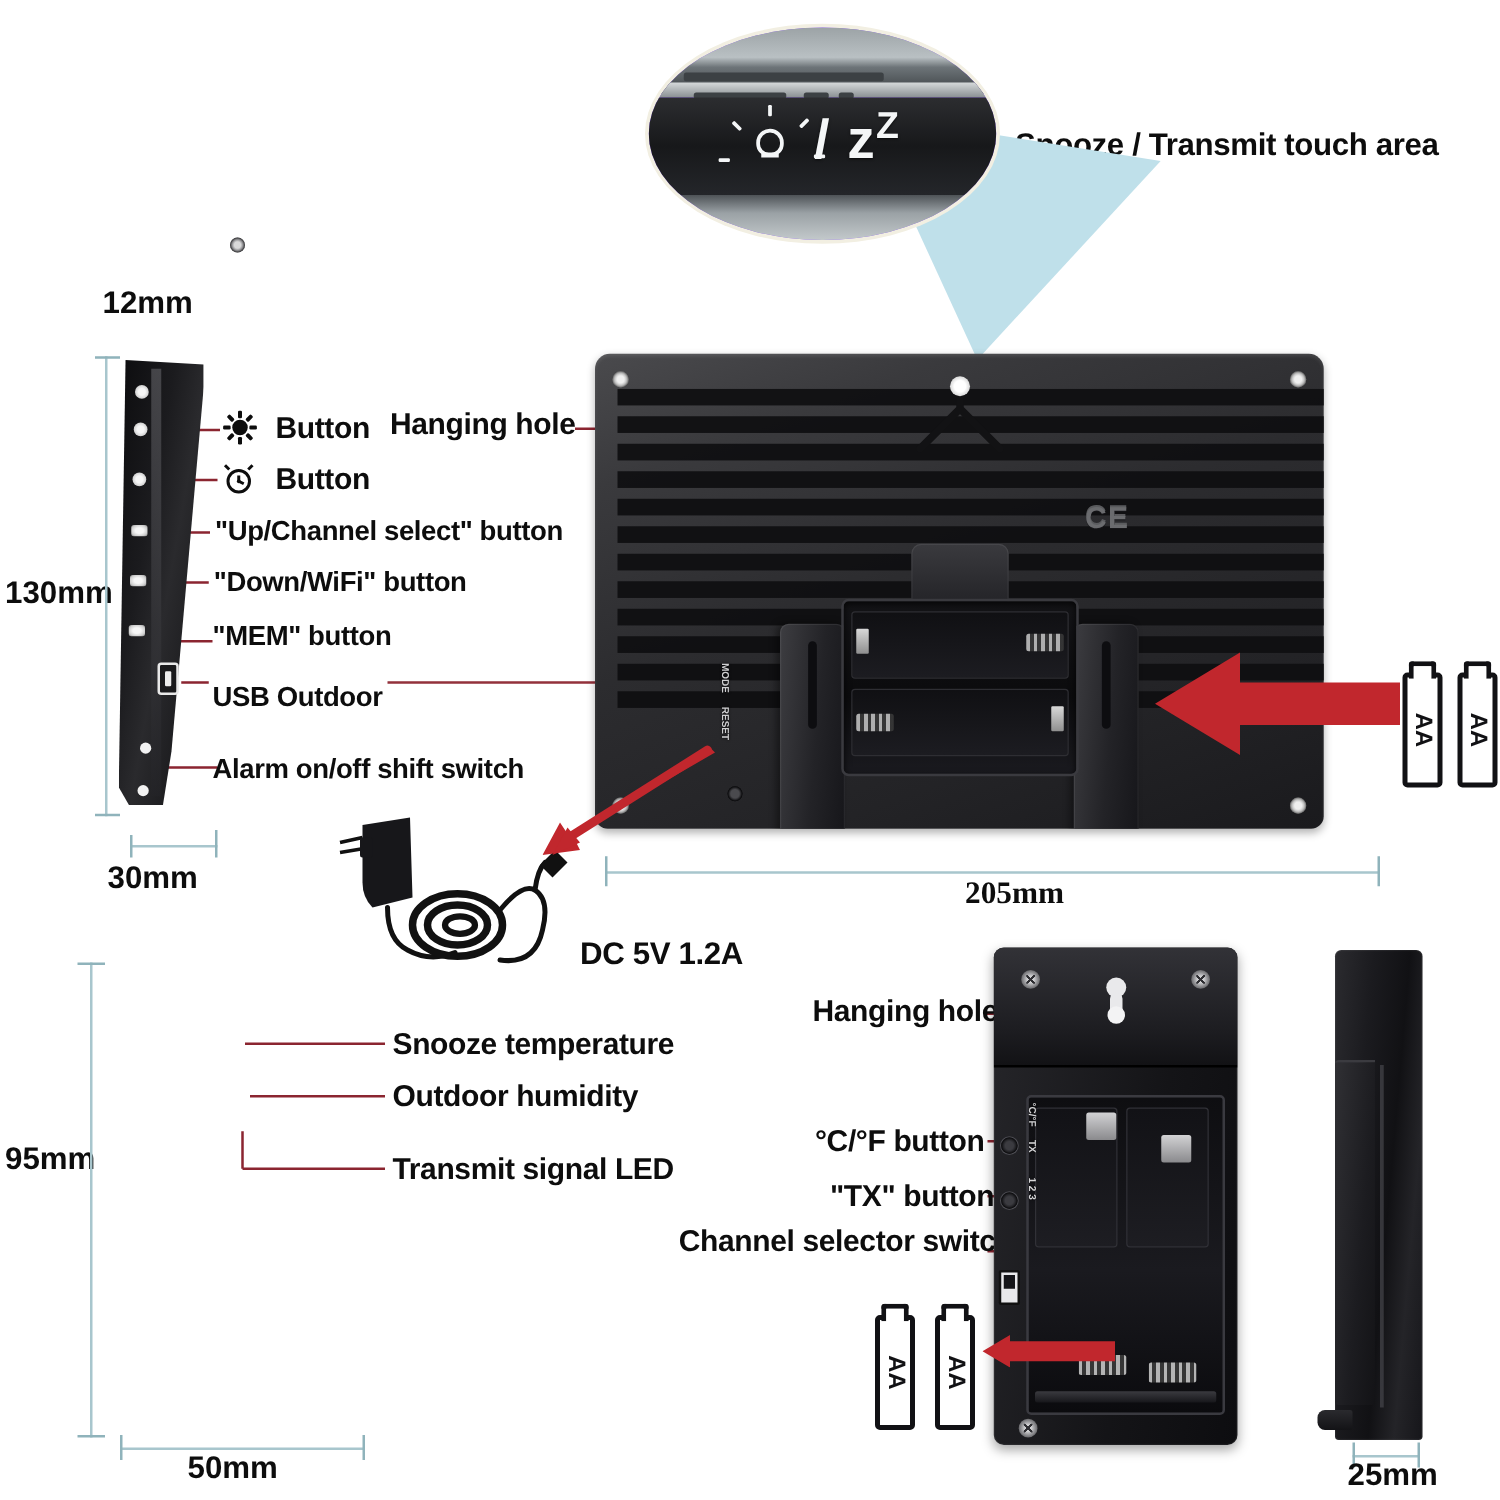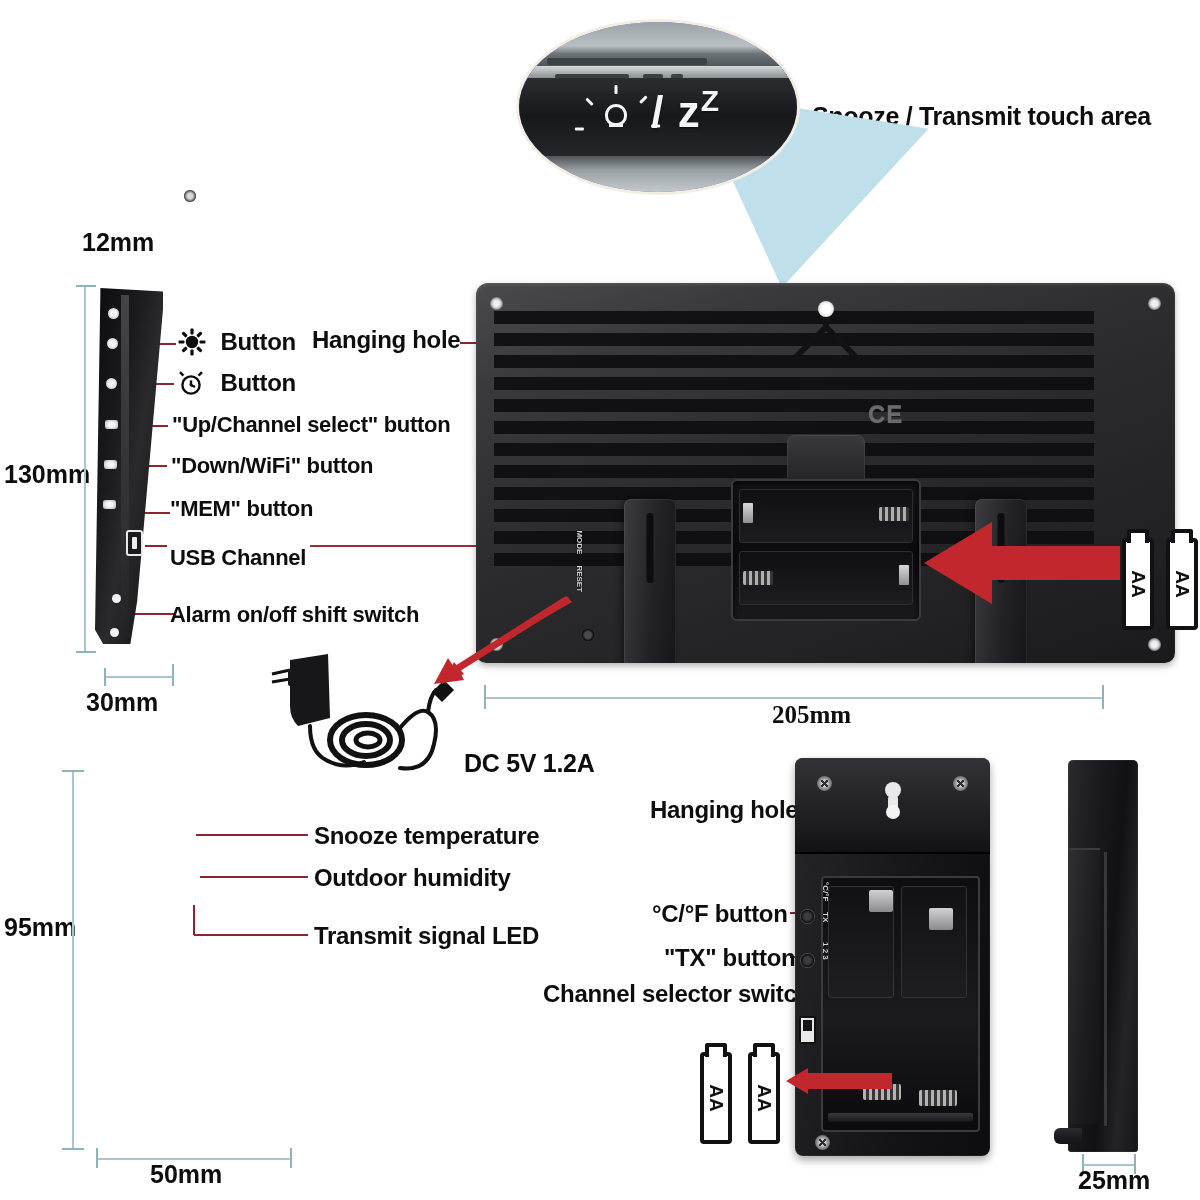--- a/index.html
+++ b/index.html
@@ -157,21 +157,21 @@
   .sp-hole {
     position:absolute; left:114px;
     width:9px; height:9px; border-radius:50%;
     background:#f2f2f2; z-index:4;
   }
 
   
   .unit-back {
     position: absolute;
     left: 476px; top: 283px;
-    width: 699px; height: 380px;
+    width: 583px; height: 380px;
     border-radius: 12px 12px 10px 10px;
     background: linear-gradient(160deg,#4a4a4d 0%, #3a3a3d 18%, #2c2c2f 45%, #232326 75%, #1a1a1d 100%);
     box-shadow: inset 0 2px 3px rgba(255,255,255,.10), 0 3px 7px rgba(0,0,0,.30);
     overflow: hidden;
     z-index: 2;
   }
   .vent-grid {
     position:absolute; left:18px; top:28px; width:600px; height:260px;
     background-image:
       radial-gradient(#121214 46%, transparent 48%);
@@ -578,21 +578,21 @@
         </g>
         <circle cx="15" cy="17" r="1.5" fill="#0d0d0d"></circle>
       </svg>
     </span>
     <span style="margin-left:8px;">Button</span>
   </div>
 
   <div class="lbl" style="left:172px; top:414px;">"Up/Channel select" button</div>
   <div class="lbl" style="left:171px; top:455px;">"Down/WiFi" button</div>
   <div class="lbl" style="left:170px; top:498px;">"MEM" button</div>
-  <div class="lbl" style="left:170px; top:547px;">USB Channel</div>
+  <div class="lbl" style="left:170px; top:547px;">USB Outdoor</div>
   <div class="lbl" style="left:170px; top:604px;">Alarm on/off shift switch</div>
 
   <div class="leader thin" style="left:310px; top:545px; width:272px;"></div>
 
   <div class="lbl" style="left:312px; top:328px; font-size:24px;">Hanging hole</div>
   <div class="leader" style="left:460px; top:342px; width:335px;"></div>
 
   <div class="unit-back">
     <div class="vent-grid rows"></div>
 

